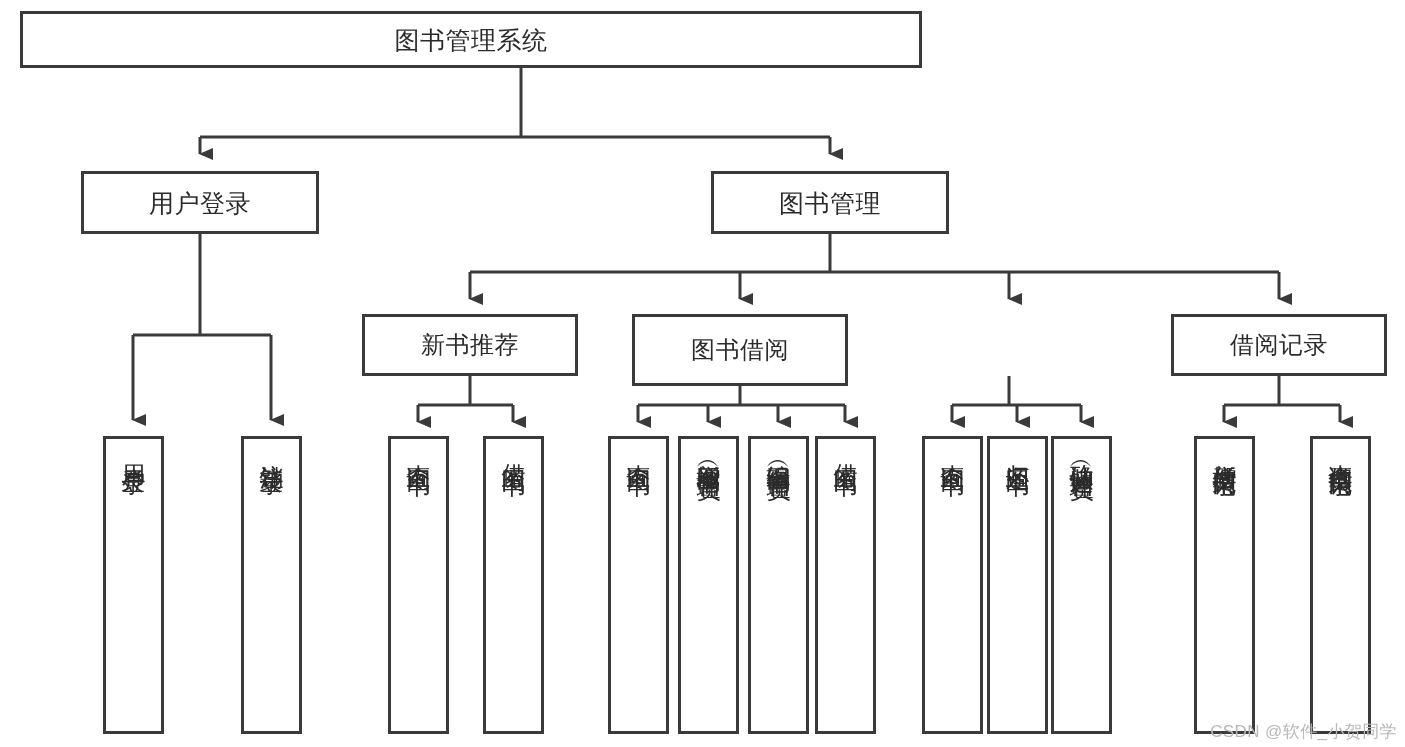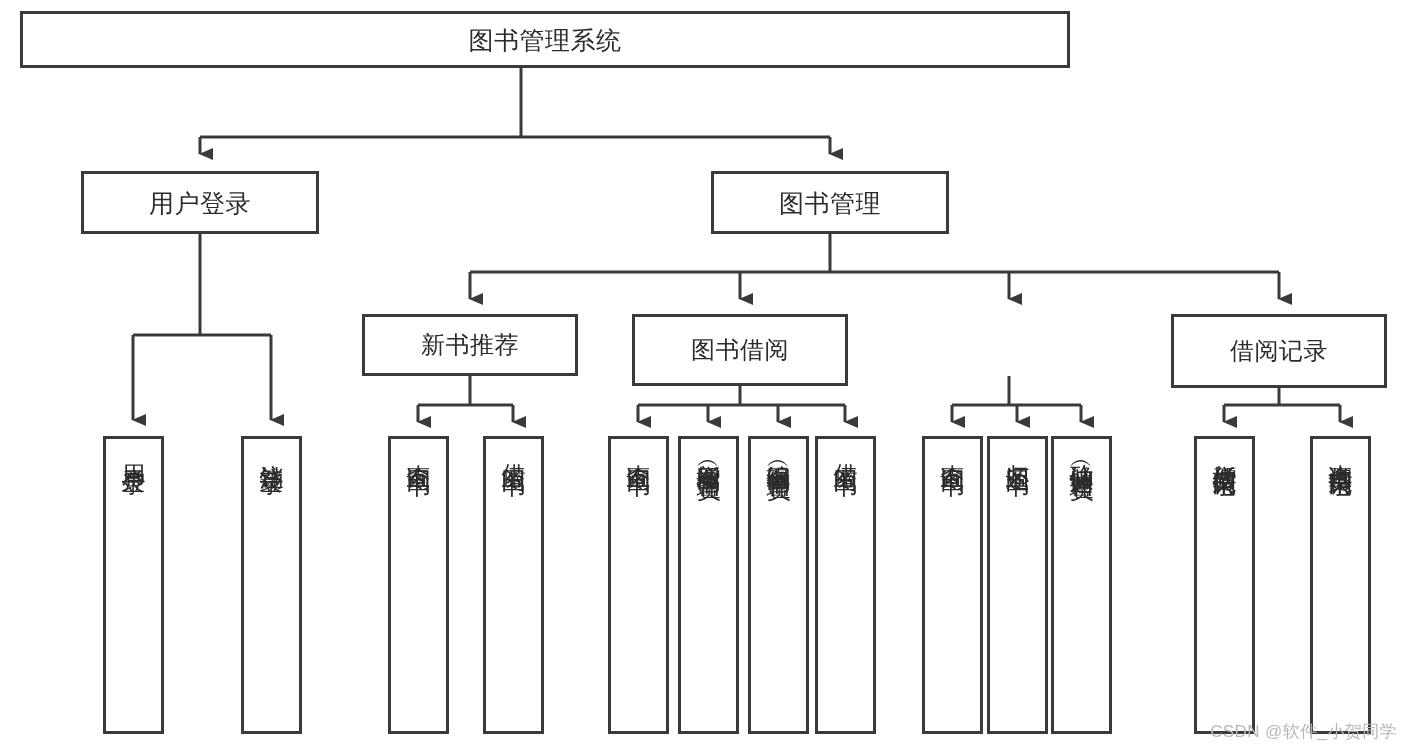--- a/index.html
+++ b/index.html
@@ -119,42 +119,42 @@
       <path d="M1017,405 L1017,422" marker-end="url(#arrow)"></path>
       <path d="M1081,405 L1081,422" marker-end="url(#arrow)"></path>
 
       <path d="M1279,376 L1279,405"></path>
       <path d="M1224,405 L1340,405"></path>
       <path d="M1224,405 L1224,422" marker-end="url(#arrow)"></path>
       <path d="M1340,405 L1340,422" marker-end="url(#arrow)"></path>
     </g>
   </svg>
 
-  <div class="node-box lvl0" style="left:20px; top:11px; width:1050px; height:57px;">
+  <div class="node-box lvl0" style="left:20px; top:11px; width:902px; height:57px;">
     <span class="node-label">图书管理系统</span>
   </div>
 
   <div class="node-box lvl1" style="left:81px; top:171px; width:238px; height:63px;">
     <span class="node-label">用户登录</span>
   </div>
 
   <div class="node-box lvl2" style="left:362px; top:314px; width:216px; height:62px;">
     <span class="node-label">新书推荐</span>
   </div>
 
   <div class="node-box lvl1" style="left:711px; top:171px; width:238px; height:63px;">
     <span class="node-label">图书管理</span>
   </div>
 
   <div class="node-box lvl2" style="left:632px; top:314px; width:216px; height:72px;">
     <span class="node-label">图书借阅</span>
   </div>
 
 
-  <div class="node-box lvl2" style="left:1171px; top:314px; width:216px; height:74px;">
+  <div class="node-box lvl2" style="left:1171px; top:314px; width:216px; height:62px;">
     <span class="node-label">借阅记录</span>
   </div>
 
   <div class="node-box leaf" style="left:103px; top:436px; width:61px; height:298px;">
     <span class="node-label">用户登录</span>
   </div>
 
   <div class="node-box leaf" style="left:241px; top:436px; width:61px; height:298px;">
     <span class="node-label">注销登录</span>
   </div>

